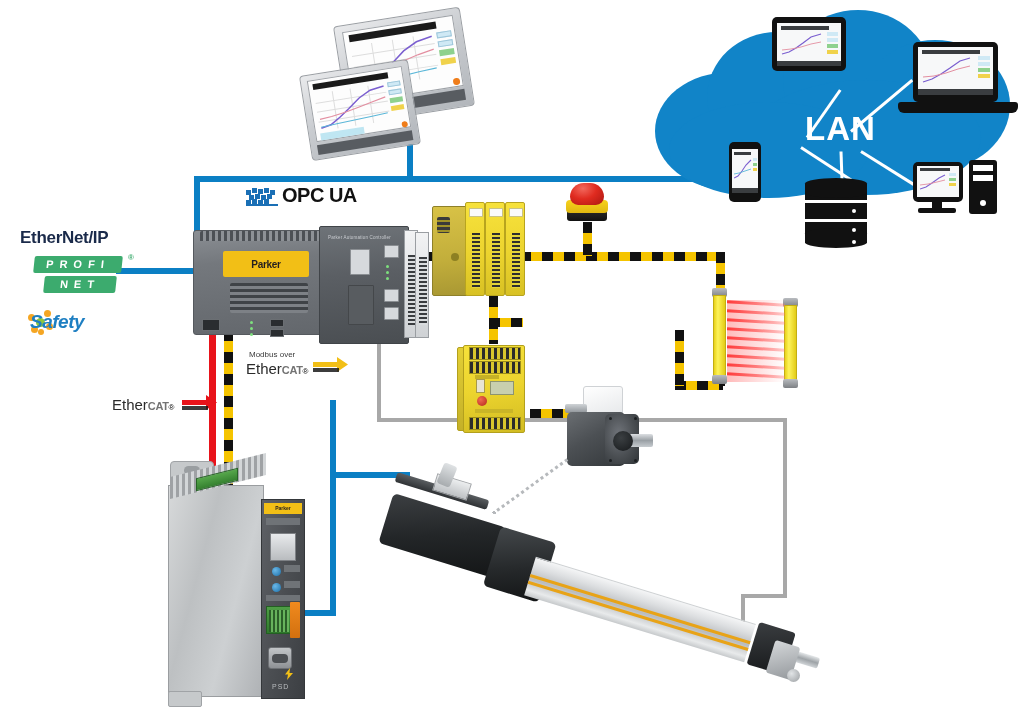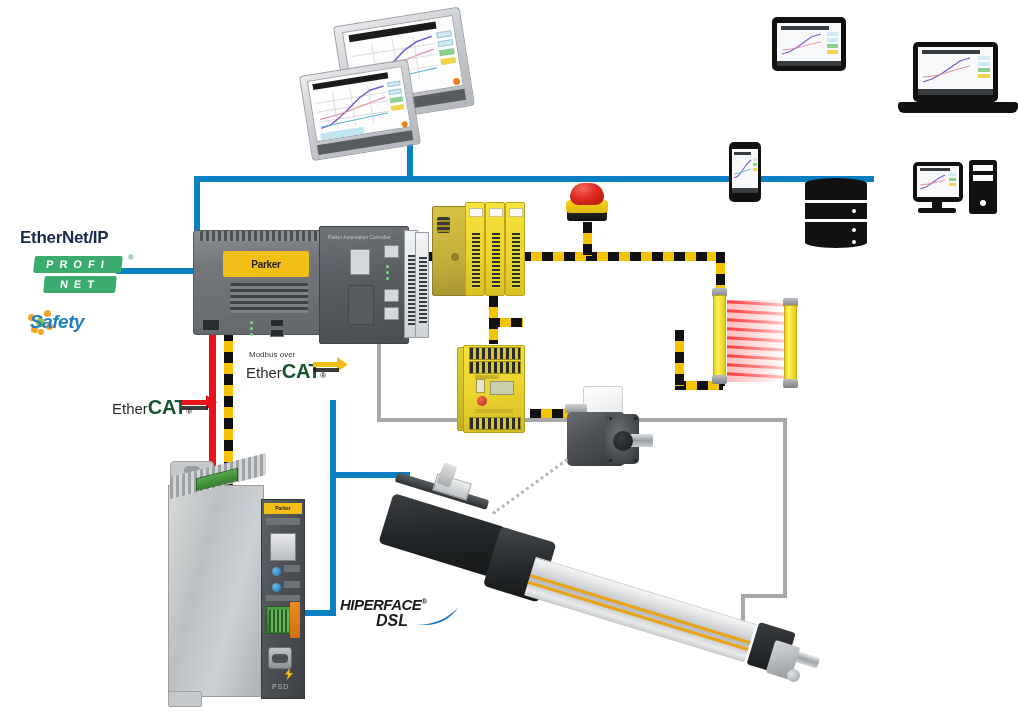--- a/index.html
+++ b/index.html
@@ -334,21 +334,21 @@
   
   #opcua { position:absolute; left:246px; top:184px; width:120px; height:26px; }
   .opc-flag { position:absolute; left:0; top:4px; width:42px; height:18px; overflow:hidden; }
   .opc-sq { position:absolute; width:5px; height:5px; background:#1a6fb5; }
   .opc-text { position:absolute; left:36px; top:0px; font-size:20px; font-weight:bold;
     color:#111; letter-spacing:-0.5px; font-family:"Liberation Sans",sans-serif; }
 
   
   .ecat { position:absolute; font-family:"Liberation Sans",sans-serif; }
   .ecat .e1 { font-size:15px; color:#2b2b2b; font-weight:normal; }
-  .ecat .e2 { font-size:20px; color:#14532d; font-weight:bold; letter-spacing:-0.4px; }
+  .ecat .e2 { font-size:11px; color:#737373; font-weight:bold; letter-spacing:-0.4px; }
   .ecat .reg { font-size:8px; vertical-align:baseline; }
   .safety-over { position:absolute; font-size:8px; color:#3a3a3a;
     font-family:"Liberation Sans",sans-serif; }
 
   
   #hiperface { position:absolute; left:340px; top:596px; width:120px; height:38px; }
   .hf-1 { position:absolute; left:0; top:0; font-size:15px; font-style:italic;
     font-weight:bold; color:#1b1b1b; letter-spacing:-0.5px;
     font-family:"Liberation Sans",sans-serif; }
   .hf-2 { position:absolute; left:36px; top:16px; font-size:16px; font-style:italic;
@@ -381,20 +381,36 @@
   <div class="fsoe-v abs" style="left:716px; top:252px; height:134px;"></div>
   <div class="fsoe-h abs" style="left:675px; top:381px; width:48px;"></div>
   <div class="fsoe-v abs" style="left:675px; top:330px; height:56px;"></div>
 
   <div class="grey-v abs" style="left:377px; top:322px; width:4px; height:100px;"></div>
   <div class="grey-h abs" style="left:377px; top:418px; width:410px; height:4px;"></div>
   <div class="grey-v abs" style="left:783px; top:418px; width:4px; height:180px;"></div>
   <div class="grey-h abs" style="left:741px; top:594px; width:46px; height:4px;"></div>
   <div class="grey-v abs" style="left:741px; top:594px; width:4px; height:44px;"></div>
 
+  <div id="cloud-group" class="abs">
+    <div class="cloud-lobe" style="left:0px;   top:62px;  width:150px; height:118px;"></div>
+    <div class="cloud-lobe" style="left:52px;  top:22px;  width:140px; height:130px;"></div>
+    <div class="cloud-lobe" style="left:128px; top:0px;   width:150px; height:140px;"></div>
+    <div class="cloud-lobe" style="left:205px; top:30px;  width:150px; height:130px;"></div>
+    <div class="cloud-lobe" style="left:96px;  top:70px;  width:230px; height:115px;"></div>
+    <div class="cloud-lobe" style="left:14px;  top:92px;  width:200px; height:96px;"></div>
+
+    <div class="spoke" style="left:152px; top:126px; width:58px; transform:rotate(-55deg);"></div>
+    <div class="spoke" style="left:196px; top:120px; width:80px; transform:rotate(-40deg);"></div>
+    <div class="spoke" style="left:146px; top:136px; width:62px; transform:rotate(33deg);"></div>
+    <div class="spoke" style="left:186px; top:140px; width:48px; transform:rotate(88deg);"></div>
+    <div class="spoke" style="left:206px; top:140px; width:62px; transform:rotate(32deg);"></div>
+
+    <div class="cloud-lan" style="left:150px; top:100px;">LAN</div>
+  </div>
 
   <div class="dev" id="cloud-tablet" style="left:772px; top:17px; width:74px; height:54px;">
     <div class="frame"></div>
     <div class="scr" style="left:5px; top:6px; width:64px; height:42px;"></div>
     <div class="tb" style="left:9px; top:9px; width:48px; height:4px;"></div>
     <svg style="position:absolute; left:9px; top:15px;" width="42" height="24" viewBox="0 0 42 24">
       <polyline points="1,22 8,20 15,16 22,11 30,5 40,2" fill="none" stroke="#7b5fd0" stroke-width="1.2"></polyline>
       <polyline points="1,18 10,17 20,15 30,12 40,10" fill="none" stroke="#e38ea0" stroke-width="0.9"></polyline>
     </svg>
     <div style="position:absolute; left:55px; top:15px; width:11px; height:4px; background:#cfe9f5;"></div>
@@ -511,20 +527,39 @@
     <div class="sidebtn" style="left:86px; top:20px; width:13px; height:5px;"></div>
     <div class="sidebtn" style="left:86px; top:28px; width:13px; height:5px;"></div>
     <div class="greenbtn" style="left:86px; top:36px; width:13px; height:5px;"></div>
     <div class="ybtn" style="left:86px; top:44px; width:13px; height:5px;"></div>
     <div class="abs" style="left:12px; top:60px; width:44px; height:7px; background:#bfe6f2;"></div>
     <div class="obtn" style="left:94px; top:61px; width:6px; height:6px; border-radius:50%;"></div>
     <div class="btnrow" style="left:7px; top:71px; width:96px; height:10px;"></div>
 
   </div>
 
+  <div id="opcua">
+    <div class="opc-flag">
+      <div class="opc-sq" style="left:0px;  top:2px;"></div>
+      <div class="opc-sq" style="left:6px;  top:0px;"></div>
+      <div class="opc-sq" style="left:12px; top:1px;"></div>
+      <div class="opc-sq" style="left:18px; top:0px;"></div>
+      <div class="opc-sq" style="left:24px; top:2px;"></div>
+      <div class="opc-sq" style="left:3px;  top:7px;"></div>
+      <div class="opc-sq" style="left:9px;  top:6px;"></div>
+      <div class="opc-sq" style="left:15px; top:7px;"></div>
+      <div class="opc-sq" style="left:21px; top:6px;"></div>
+      <div class="opc-sq" style="left:0px;  top:12px;"></div>
+      <div class="opc-sq" style="left:6px;  top:11px;"></div>
+      <div class="opc-sq" style="left:12px; top:12px;"></div>
+      <div class="opc-sq" style="left:18px; top:11px;"></div>
+      <div style="position:absolute; left:0; top:16px; width:32px; height:1.5px; background:#1a6fb5;"></div>
+    </div>
+    <div class="opc-text">OPC UA</div>
+  </div>
 
   <div class="logo-txt" id="ethernetip">EtherNet/IP</div>
 
   <div id="profinet">
     <div class="pn-tile" style="left:0px; top:0px; width:88px; height:17px; line-height:17px; letter-spacing:6px; transform:skewX(-6deg);">PROFI</div>
     <div class="pn-tile" style="left:10px; top:20px; width:72px; height:17px; line-height:17px; letter-spacing:6px; transform:skewX(-6deg);">NET</div>
     <div class="pn-reg">®</div>
   </div>
 
   <div class="modbus-mol">
@@ -715,23 +750,14 @@
       <div class="act-stripe" style="left:0; top:24px; width:230px; background:#e8a317;"></div>
     </div>
     <div class="act-endcap"></div>
     <div class="act-rod"></div>
     <div class="act-clevis"></div>
     <div style="position:absolute; left:409px; top:199px; width:13px; height:13px;
                 background:radial-gradient(circle at 35% 35%,#e1e4e6,#9a9ea1); border-radius:50%;"></div>
 
   </div>
 
-  <div id="hiperface">
-    <div class="hf-1">
-      <span>HIPERFACE</span><span style="font-size:8px; vertical-align:super;">®</span>
-    </div>
-    <div class="hf-2">DSL</div>
-    <svg class="hf-swoosh" viewBox="0 0 48 22">
-      <path d="M2,18 C12,20 30,16 44,2 C36,14 20,22 2,18 Z" fill="#1b74bd"></path>
-    </svg>
-  </div>
 
 </div>
 
 </body></html>

